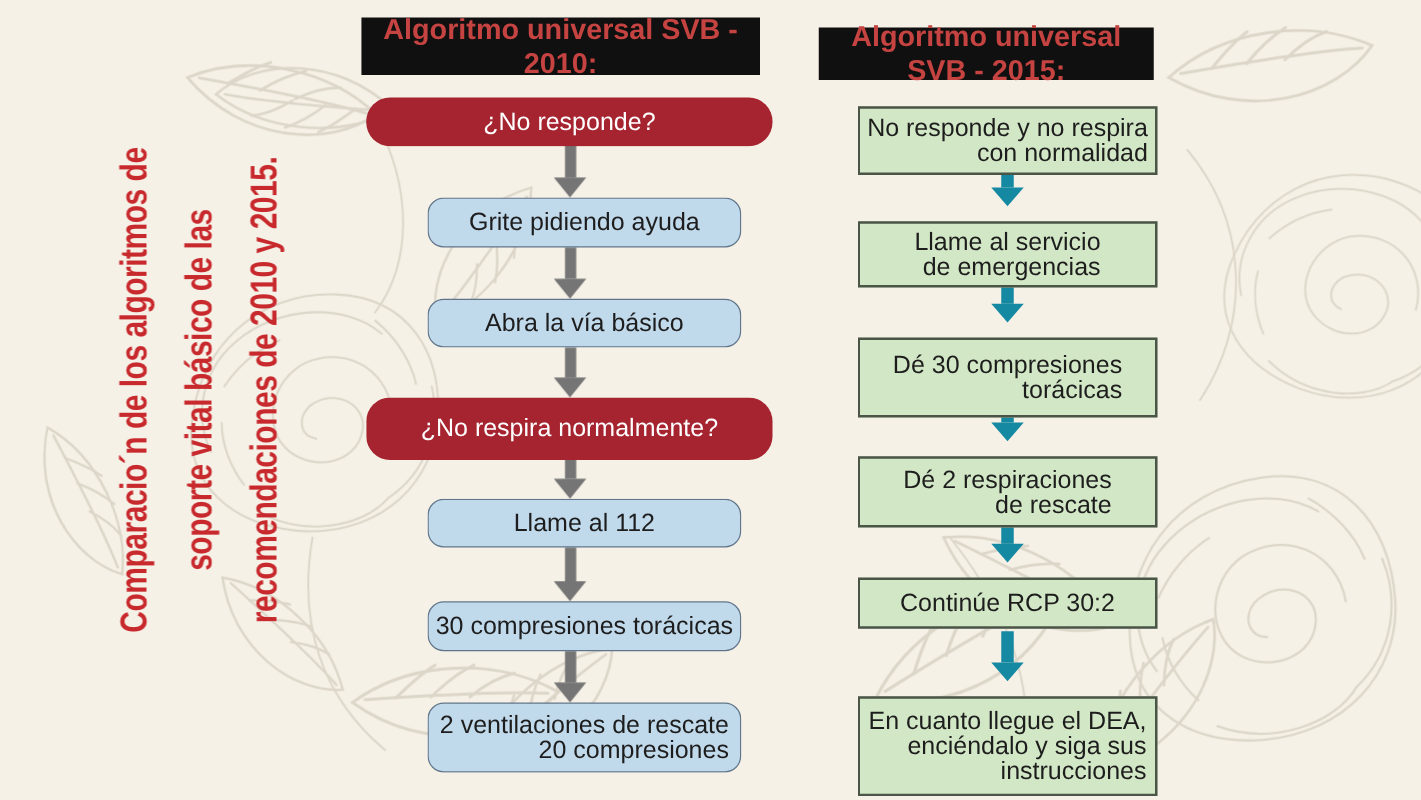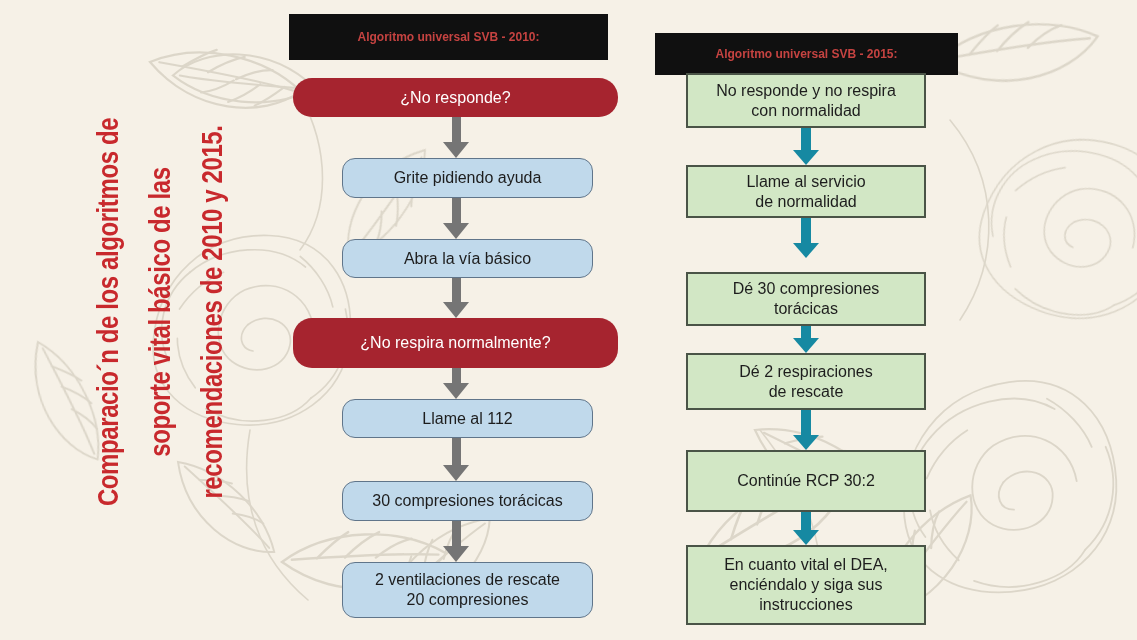--- a/index.html
+++ b/index.html
@@ -44,54 +44,55 @@
     line-height:52px;
     letter-spacing:-0.5px;
   }
   .side-title div{white-space:nowrap;}
 
   
   .col-header{
     position:absolute;z-index:2;
     background:var(--hdr-bg);
     color:var(--hdr-text);
-    font-weight:bold;font-size:12px;
+    font-weight:bold;font-size:23px;
     display:flex;align-items:center;justify-content:center;
     text-align:center;
   }
   .hdr-2010{left:289px;top:14px;width:319px;height:46px;}
-  .hdr-2015{left:655px;top:33px;width:303px;height:42px;}
+  .hdr-2015{left:655px;top:22px;width:268px;height:42px;}
 
   
   .node{
     position:absolute;z-index:2;
     display:flex;align-items:center;justify-content:center;
-    text-align:center;
+    text-align:right;
     white-space:pre-line;
-    font-size:16px;
+    font-size:20px;
     line-height:20px;
   }
   .decision{
     left:293px;width:325px;
     background:var(--red-box);
     color:#ffffff;
     border-radius:19px;
   }
   .action{
     left:342px;width:251px;
     background:var(--blue-box);
     border:1.5px solid var(--blue-border);
     border-radius:13px;
     color:var(--ink);
   }
   .step-2015{
     left:686px;width:240px;
     background:var(--green-box);
     border:2px solid var(--green-border);
     color:var(--ink);
+    margin-top:12px;
   }
 
   
   .arrow{
     position:absolute;z-index:1;
     width:26px;
     display:flex;flex-direction:column;align-items:center;
   }
   .arrow .stem{display:block;flex:1;}
   .arrow .head{display:block;width:0;height:0;border-left:13px solid transparent;border-right:13px solid transparent;}
@@ -199,41 +200,41 @@
 <div class="col-header hdr-2015">Algoritmo universal SVB - 2015:</div>
 
 <div class="node step-2015" style="top:73px;height:55px">No responde y no respira
 con normalidad</div>
 <div class="arrow teal" style="top:128px;height:37px">
     <i class="stem"></i>
     <i class="head"></i>
   </div>
 
 <div class="node step-2015" style="top:165px;height:53px">Llame al servicio
-de normalidad</div>
+de emergencias</div>
 <div class="arrow teal" style="top:218px;height:40px">
     <i class="stem"></i>
     <i class="head"></i>
   </div>
 
-<div class="node step-2015" style="top:272px;height:54px">Dé 30 compresiones
+<div class="node step-2015" style="top:258px;height:64px">Dé 30 compresiones
 torácicas</div>
 <div class="arrow teal" style="top:312px;height:41px">
     <i class="stem"></i>
     <i class="head"></i>
   </div>
 
 <div class="node step-2015" style="top:353px;height:57px">Dé 2 respiraciones
 de rescate</div>
 <div class="arrow teal" style="top:406px;height:44px">
     <i class="stem"></i>
     <i class="head"></i>
   </div>
 
-<div class="node step-2015" style="top:450px;height:62px">Continúe RCP 30:2</div>
+<div class="node step-2015" style="top:450px;height:41px">Continúe RCP 30:2</div>
 <div class="arrow teal" style="top:505px;height:40px">
     <i class="stem"></i>
     <i class="head"></i>
   </div>
 
-<div class="node step-2015" style="top:545px;height:80px">En cuanto vital el DEA,
+<div class="node step-2015" style="top:545px;height:80px">En cuanto llegue el DEA,
 enciéndalo y siga sus
 instrucciones</div>
 
 </body></html>

